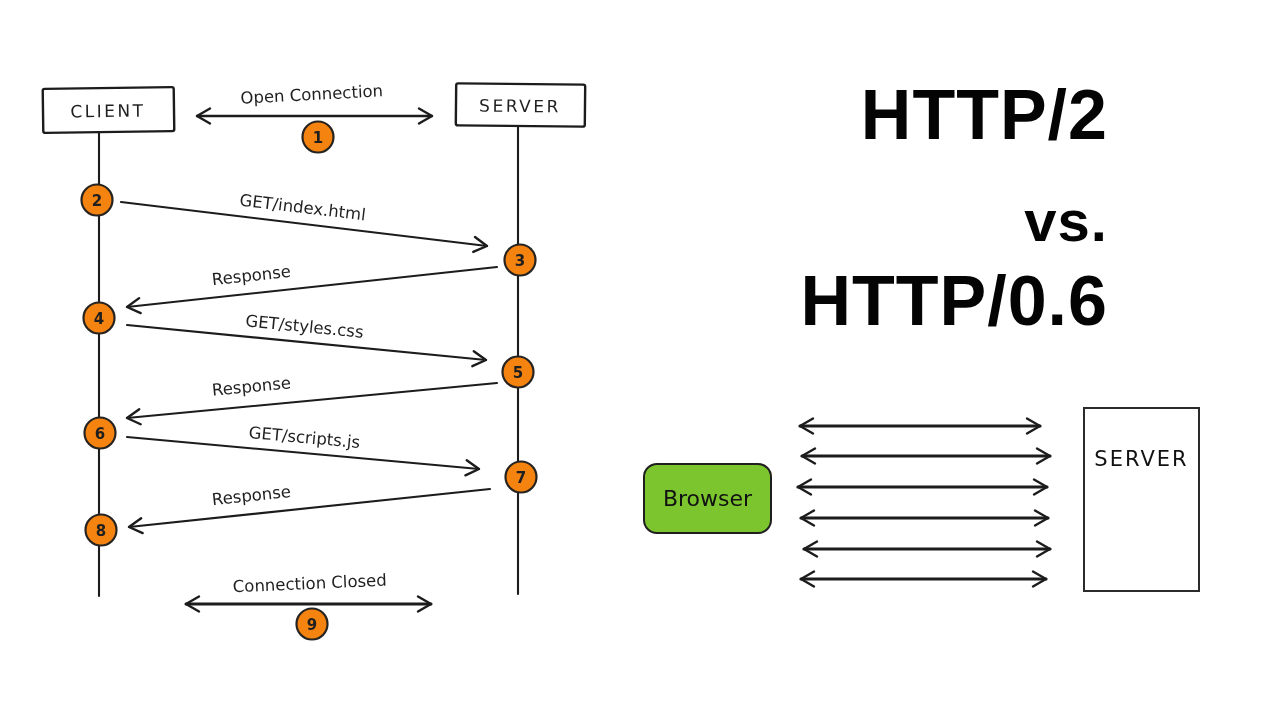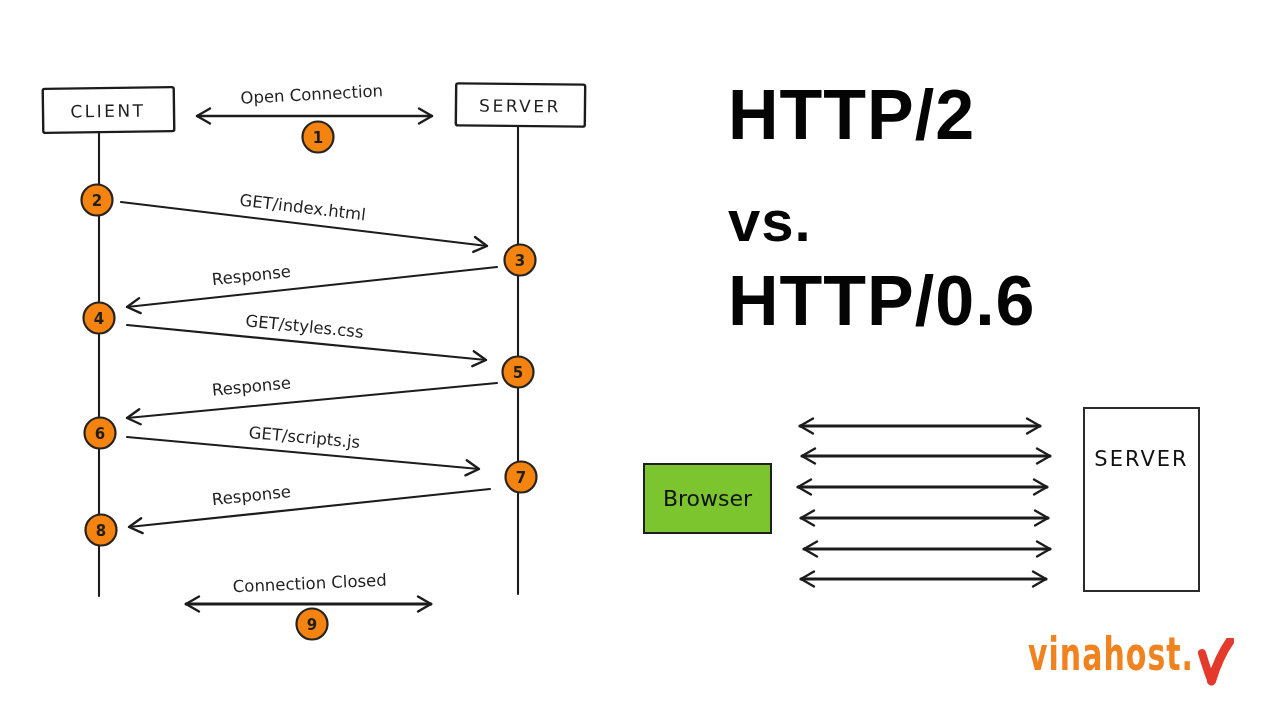--- a/index.html
+++ b/index.html
@@ -14,29 +14,29 @@
   .ink  { stroke:#1c1c1c; fill:none; stroke-linecap:round; }
   .w2   { stroke-width:2.1; }
   .w25  { stroke-width:2.4; }
   .w3   { stroke-width:3; }
   .box-label { font-size:17px; letter-spacing:2.5px; }
   .msg-label { font-size:16.5px; }
   .badge { fill:#f5830f; stroke:#262320; stroke-width:2.2; }
   .step-num { font-size:15px; font-weight:bold; fill:#ffffff; }
 
   
-  .title-line { position:absolute; width:380px; left:728px; text-align:left;
+  .title-line { position:absolute; width:380px; left:728px; text-align:right;
                 font-family:"Liberation Sans", sans-serif; font-weight:bold;
                 color:#040404; line-height:1; letter-spacing:1px; }
   .title-1 { top:80px;  font-size:70px; }
   .title-2 { top:192px; font-size:58px; }
   .title-3 { top:266px; font-size:70px; }
 
   .browser-box { position:absolute; left:643px; top:463px; width:129px; height:71px;
-                 background:#7cc52f; border:2.5px solid #1f1f1f; border-radius:0;
+                 background:#7cc52f; border:2.5px solid #1f1f1f; border-radius:14px;
                  display:flex; align-items:center; justify-content:center;
                  font-size:22px; color:#111; }
   .h2-arrows { position:absolute; left:790px; top:410px; }
   .server2-box { position:absolute; left:1083px; top:407px; width:117px; height:185px;
                  background:#ffffff; border:2.5px solid #2b2b2b;
                  display:flex; justify-content:center; align-items:flex-start;
                  padding-top:38px; font-size:21px; letter-spacing:2px; color:#111; }
 
   
   .logo { position:absolute; left:1028px; top:636px; height:60px;
@@ -150,21 +150,14 @@
     <line x1="8" y1="77" x2="257" y2="77" class="ink" stroke-width="3.2" marker-start="url(#ah-s)" marker-end="url(#ah-e)"></line>
     <line x1="11" y1="108" x2="258" y2="108" class="ink" stroke-width="3.2" marker-start="url(#ah-s)" marker-end="url(#ah-e)"></line>
     <line x1="14" y1="139" x2="260" y2="139" class="ink" stroke-width="3.2" marker-start="url(#ah-s)" marker-end="url(#ah-e)"></line>
     <line x1="11" y1="169" x2="256" y2="169" class="ink" stroke-width="3.2" marker-start="url(#ah-s)" marker-end="url(#ah-e)"></line>
   </svg>
 
   <div class="server2-box">
     <span>SERVER</span>
   </div>
 
-  <div class="logo">
-    <span class="logo-text">vinahost.</span>
-    <svg class="logo-mark" width="38" height="48" viewBox="0 0 38 48">
-      <path d="M6,15 C9,25 12,35 15.5,43" fill="none" stroke="#e43a2b" stroke-width="8" stroke-linecap="round"></path>
-      <path d="M15.5,43 C20,28 27,13 34,3" fill="none" stroke="#e43a2b" stroke-width="9" stroke-linecap="round"></path>
-    </svg>
-  </div>
 
 </div>
 
 </body></html>

